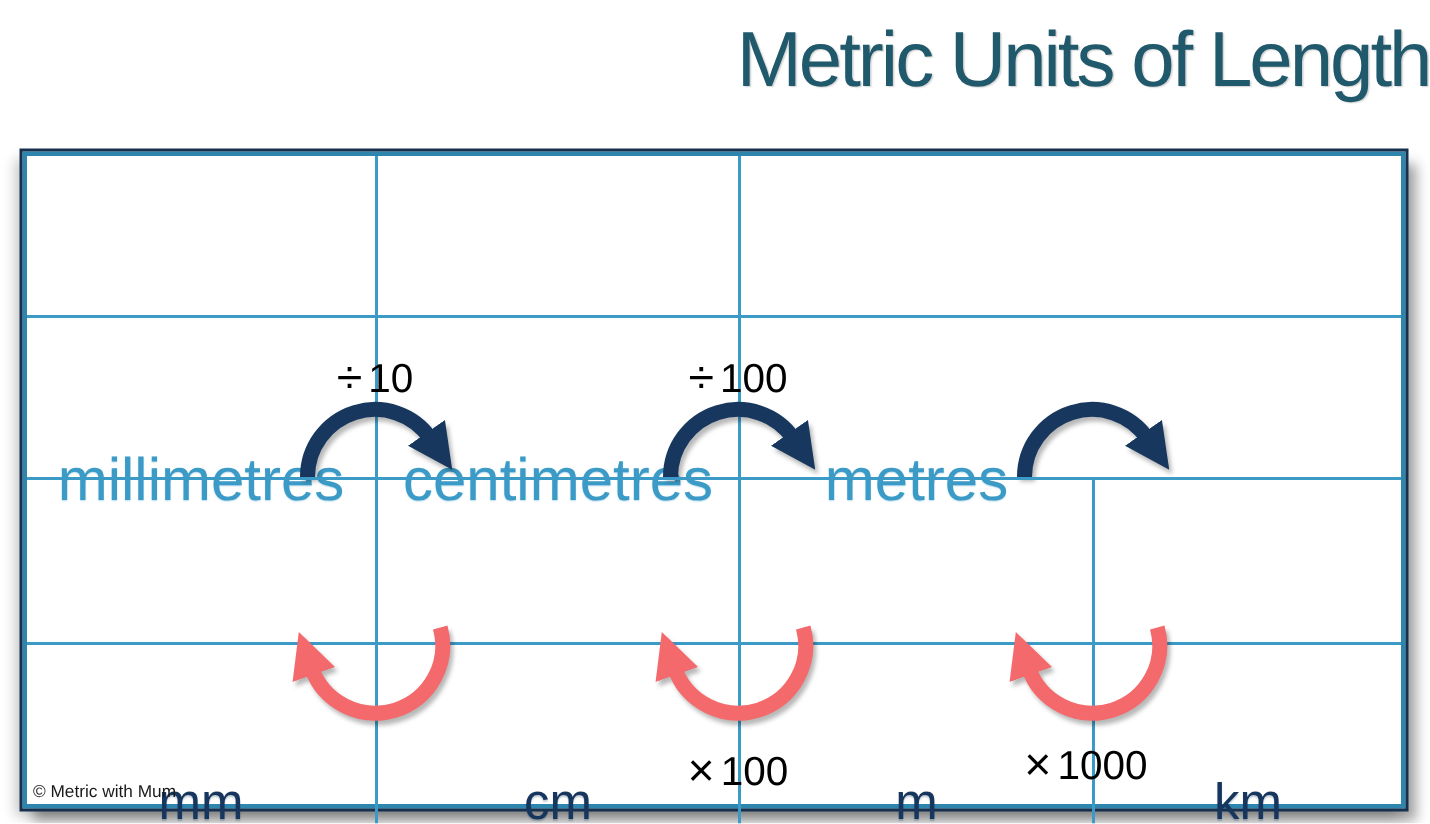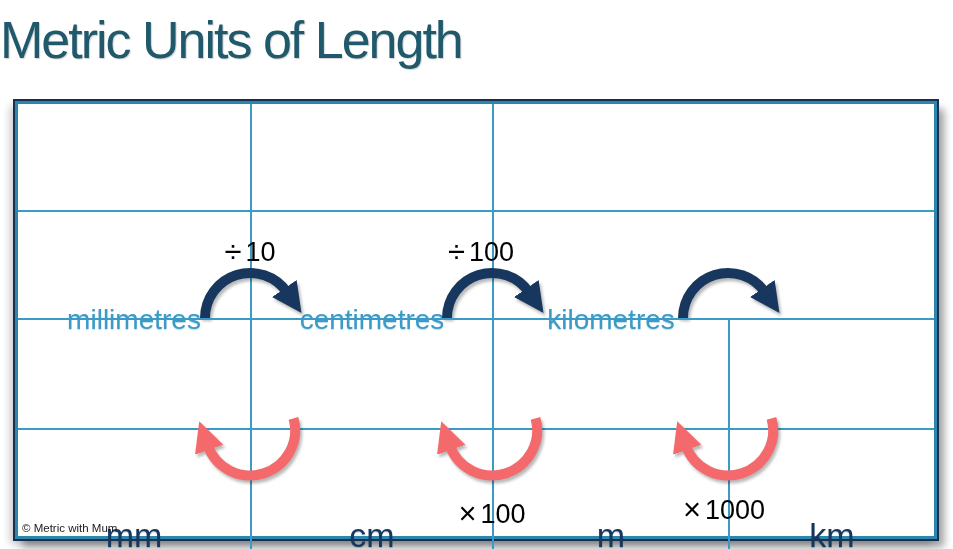--- a/index.html
+++ b/index.html
@@ -15,21 +15,21 @@
   body{font-family:"Liberation Sans","DejaVu Sans",sans-serif;}
   .page{
     position:relative;
     width:953px;height:549px;
     background:#fff;
     overflow:hidden;
   }
   .title{
     position:absolute;
     left:0;top:10px;width:100%;
-    text-align:left;
+    text-align:right;
     font-size:52px;
     font-weight:400;
     letter-spacing:-2px;
     color:var(--teal);
     text-shadow:1px 1px 1px rgba(0,0,0,0.18);
   }
   .frame{
     position:absolute;
     left:15px;top:101px;
     width:922px;height:438px;
@@ -47,21 +47,21 @@
     display:grid;
     grid-template-columns:232px 242px 236px 1fr;
     height:100%;
   }
   .unit-grid > div{
     display:flex;align-items:center;justify-content:center;
   }
   .unit-grid > div + div{border-left:2px solid var(--line);}
   .header-cell{
     color:var(--line);
-    font-size:28px;
+    font-size:40px;
     text-shadow:0 1px 1px rgba(62,156,201,0.35);
   }
   .symbol-cell{
     color:var(--navy);
     font-size:34px;
     text-shadow:0 1px 1px rgba(23,54,93,0.25);
   }
   .op-label{
     position:absolute;
     width:160px;
@@ -102,28 +102,28 @@
         <path d="M0,0 L10,5 L0,10 z" fill="#F4696C"></path>
       </marker>
     </defs>
   </svg>
 
   <div class="frame">
 
     <div class="row row-header unit-grid">
       <div class="header-cell">millimetres</div>
       <div class="header-cell">centimetres</div>
-      <div class="header-cell">kilometres</div>
+      <div class="header-cell">metres</div>
     </div>
 
     <div class="row row-divide">
       <div class="op-label divide-label" style="left:152px">
         <span class="sign">÷</span><span>10</span>
       </div>
-      <div class="op-label divide-label" style="left:383px">
+      <div class="op-label divide-label" style="left:394px">
         <span class="sign">÷</span><span>100</span>
       </div>
 
       <svg class="arc arc-divide" style="left:178px" width="114" height="58" viewBox="-54 -54 114 58">
         <path d="M -45,0 A 45 45 0 0 1 36.9,-25.8" fill="none" stroke="#17375E" stroke-width="10" marker-end="url(#arrow-navy)"></path>
       </svg>
       <svg class="arc arc-divide" style="left:420px" width="114" height="58" viewBox="-54 -54 114 58">
         <path d="M -45,0 A 45 45 0 0 1 36.9,-25.8" fill="none" stroke="#17375E" stroke-width="10" marker-end="url(#arrow-navy)"></path>
       </svg>
       <svg class="arc arc-divide" style="left:656px" width="114" height="58" viewBox="-54 -54 114 58">

